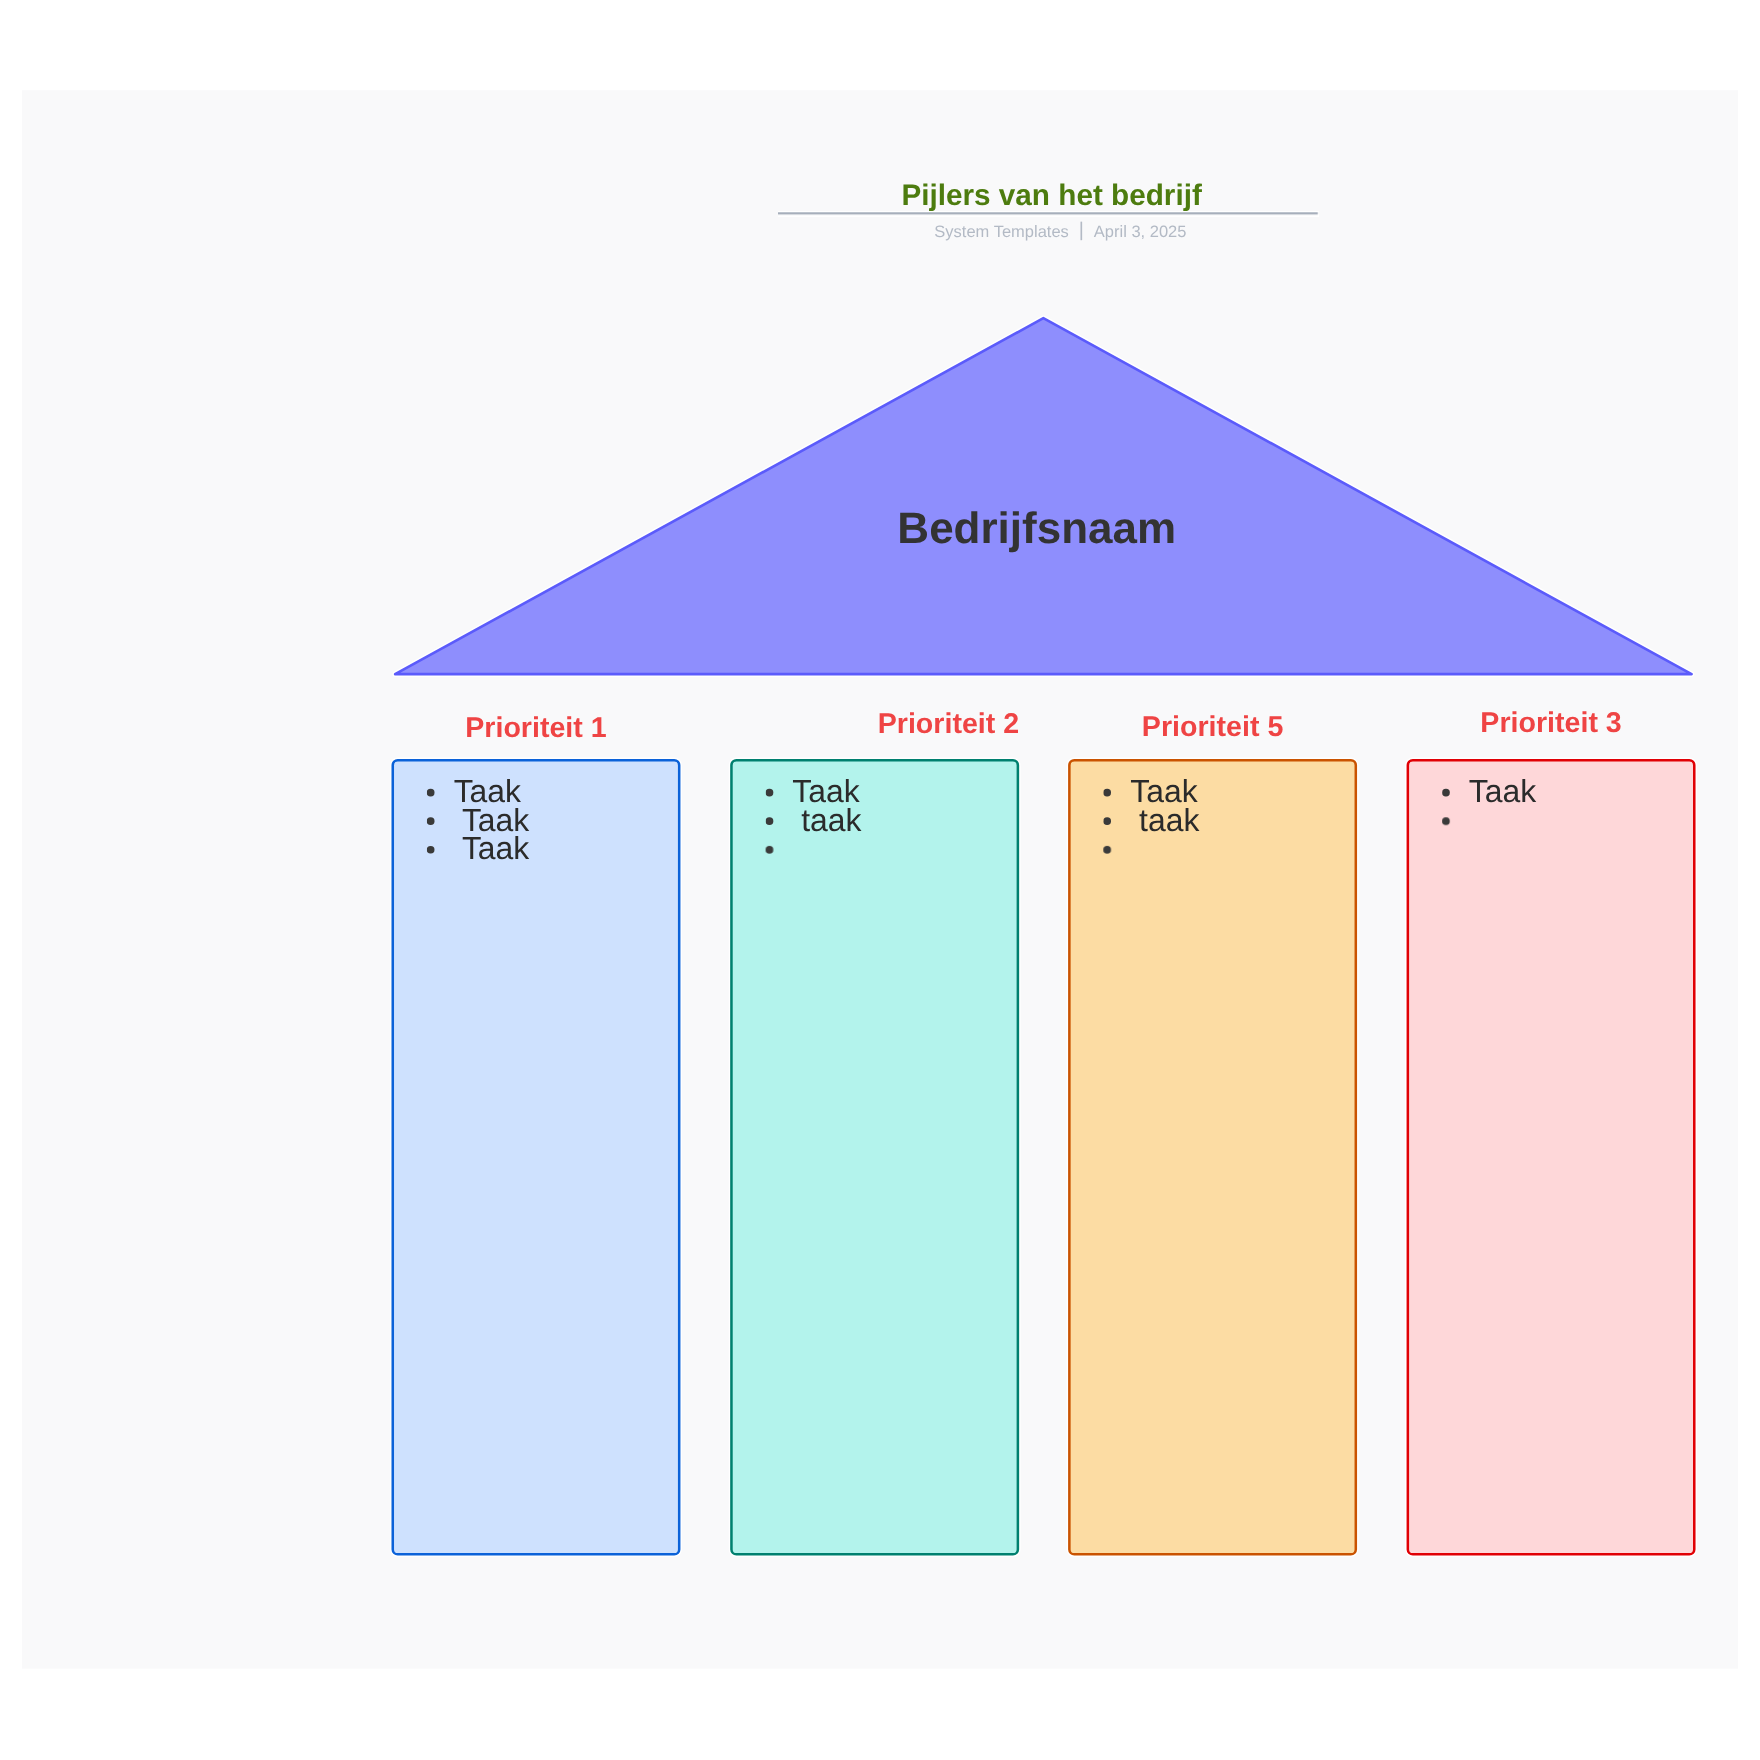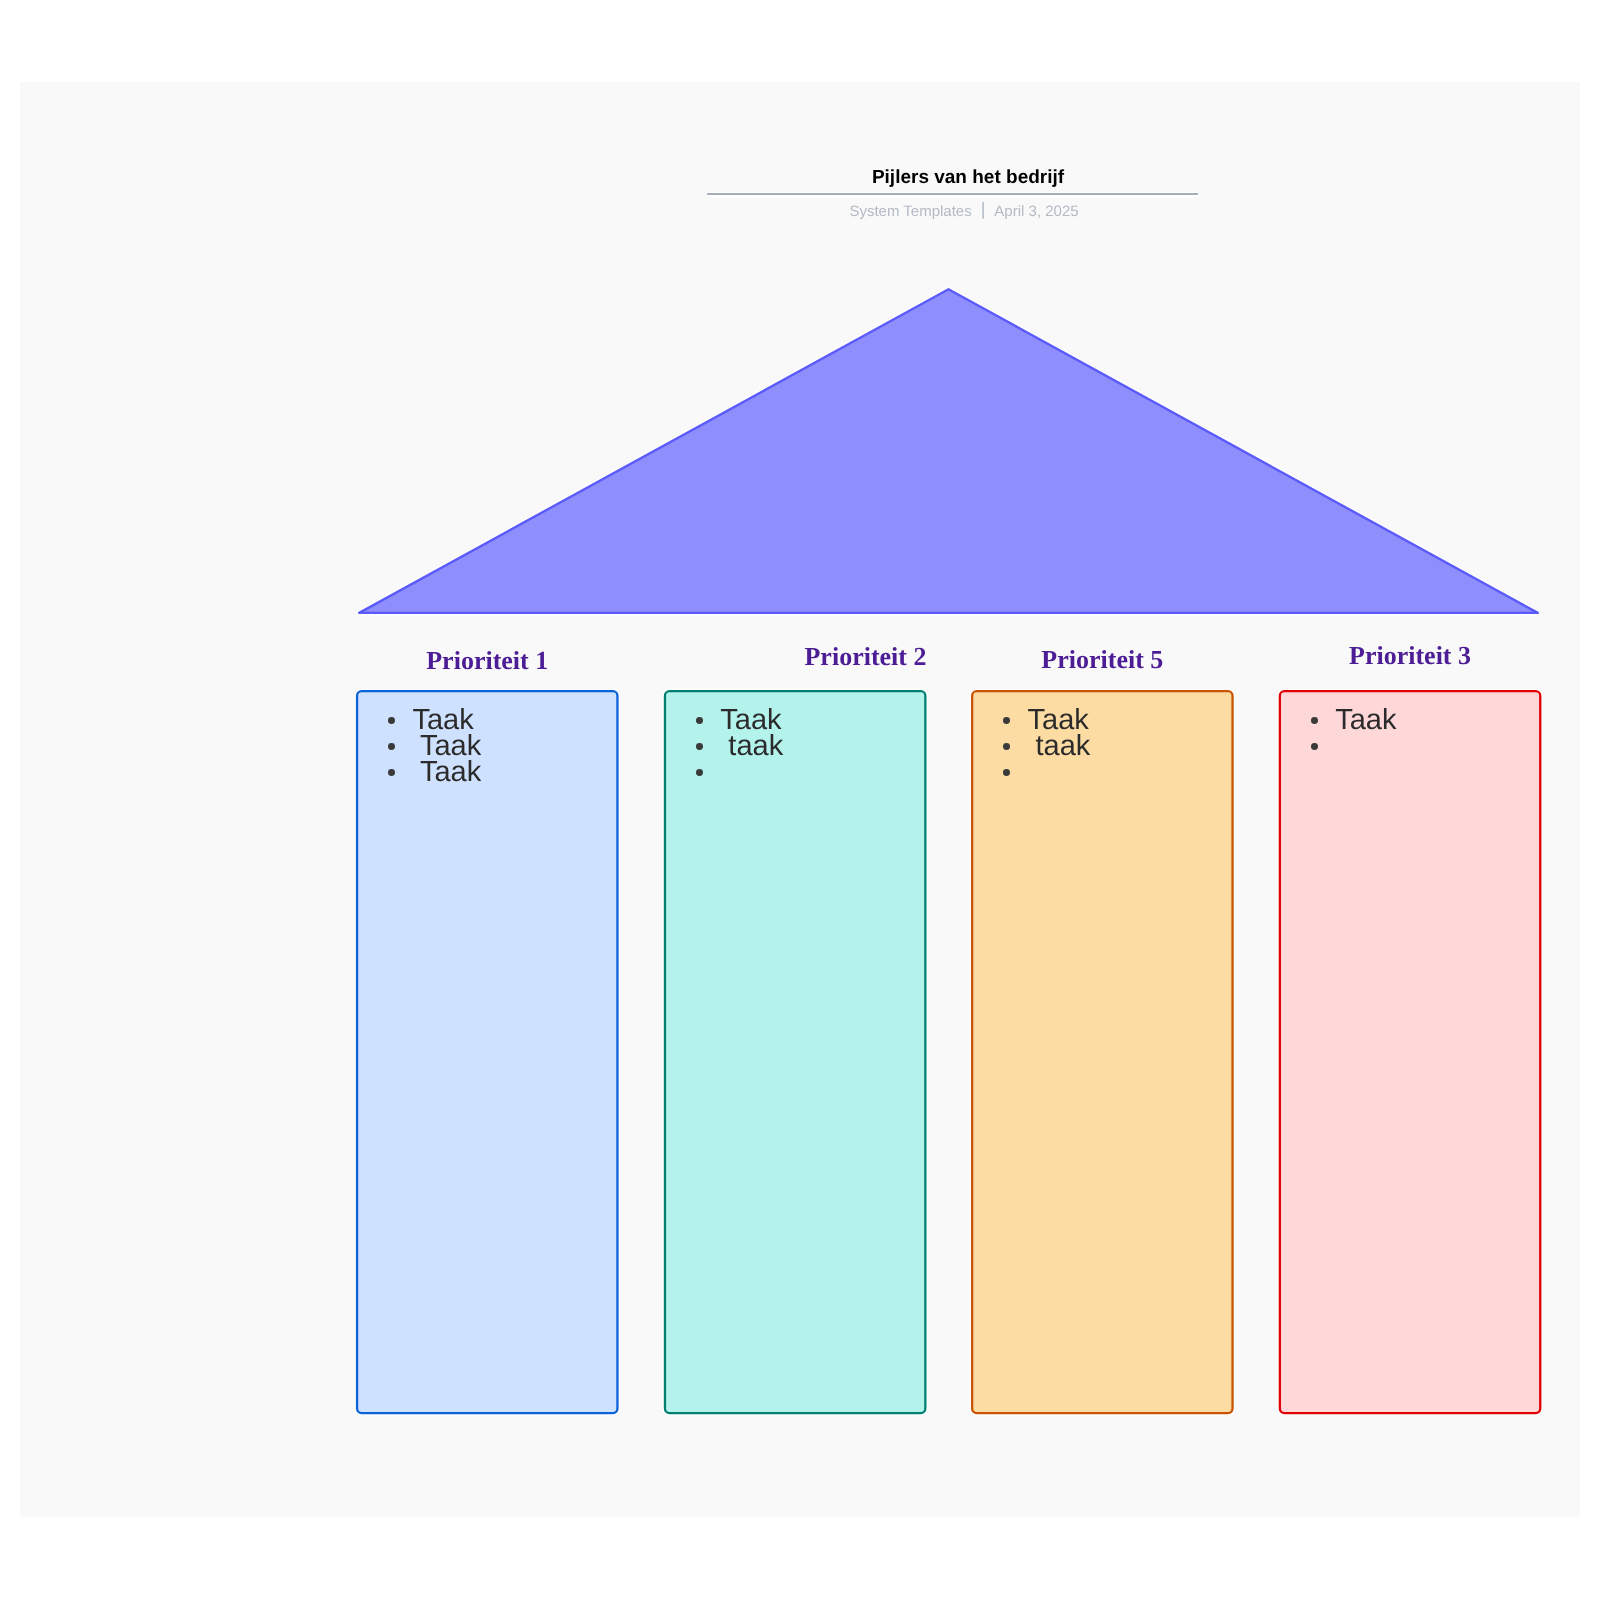--- a/index.html
+++ b/index.html
@@ -31,27 +31,27 @@
   
   #header {
     position: absolute;
     left: 706.5px;
     top: 158px;
     width: 491px;
     text-align: center;
   }
   #doc-title {
     will-change: opacity;
-    font-size: 19px;
+    font-size: 27px;
     font-weight: bold;
-    color: #000000;
+    color: #4d7c0f;
     line-height: 31px;
     white-space: nowrap;
     position: absolute;
-    left: 16px;
+    left: 4px;
     top: 3.5px;
     width: 491px;
   }
   #title-rule {
     position: absolute;
     left: 0;
     top: 33.5px;
     width: 491px;
     height: 5px;
     background: #ffffff;
@@ -99,25 +99,24 @@
     line-height: 48px;
     white-space: nowrap;
   }
 
   
   .pillar-title {
     will-change: opacity;
     position: absolute;
     font-size: 26px;
     font-weight: bold;
-    color: #4c1d95;
+    color: #ef4444;
     text-align: center;
     line-height: 32px;
     white-space: nowrap;
-    font-family: Liberation Serif, serif;
   }
   .pillar {
     position: absolute;
     top: 689px;
     height: 725px;
     box-sizing: border-box;
   }
   #shapes {
     position: absolute;
     left: 0;
@@ -172,20 +171,21 @@
     <polygon id="roof-halo" points="359.2,612.9 948.5,289.2 1537.8,612.9" fill="none" stroke="#ffffff" stroke-width="5" stroke-linejoin="round"></polygon>
     <polygon id="roof-poly" points="359.2,612.9 948.5,289.2 1537.8,612.9" fill="#8e8efd" stroke="#5b5bfb" stroke-width="2.4" stroke-linejoin="round"></polygon>
   </svg>
 
   <div id="header">
     <div id="doc-title">Pijlers van het bedrijf</div>
     <div id="title-rule"></div>
     <div id="doc-meta"><span>System Templates</span><span class="sep">|</span><span>April 3, 2025</span></div>
   </div>
 
+  <div id="roof-label">Bedrijfsnaam</div>
 
   <div id="pillars">
       <div class="pillar-title" style="left: 355.9px; width: 262.7px; top: 644.7px;">Prioriteit 1</div>
       <div class="pillar" style="left: 355.9px; width: 262.7px;">
         <ul>
           <li><span class="bullet"></span><span>Taak</span></li>
           <li><span class="bullet"></span><span> Taak</span></li>
           <li><span class="bullet"></span><span> Taak</span></li>
         </ul>
       </div>

